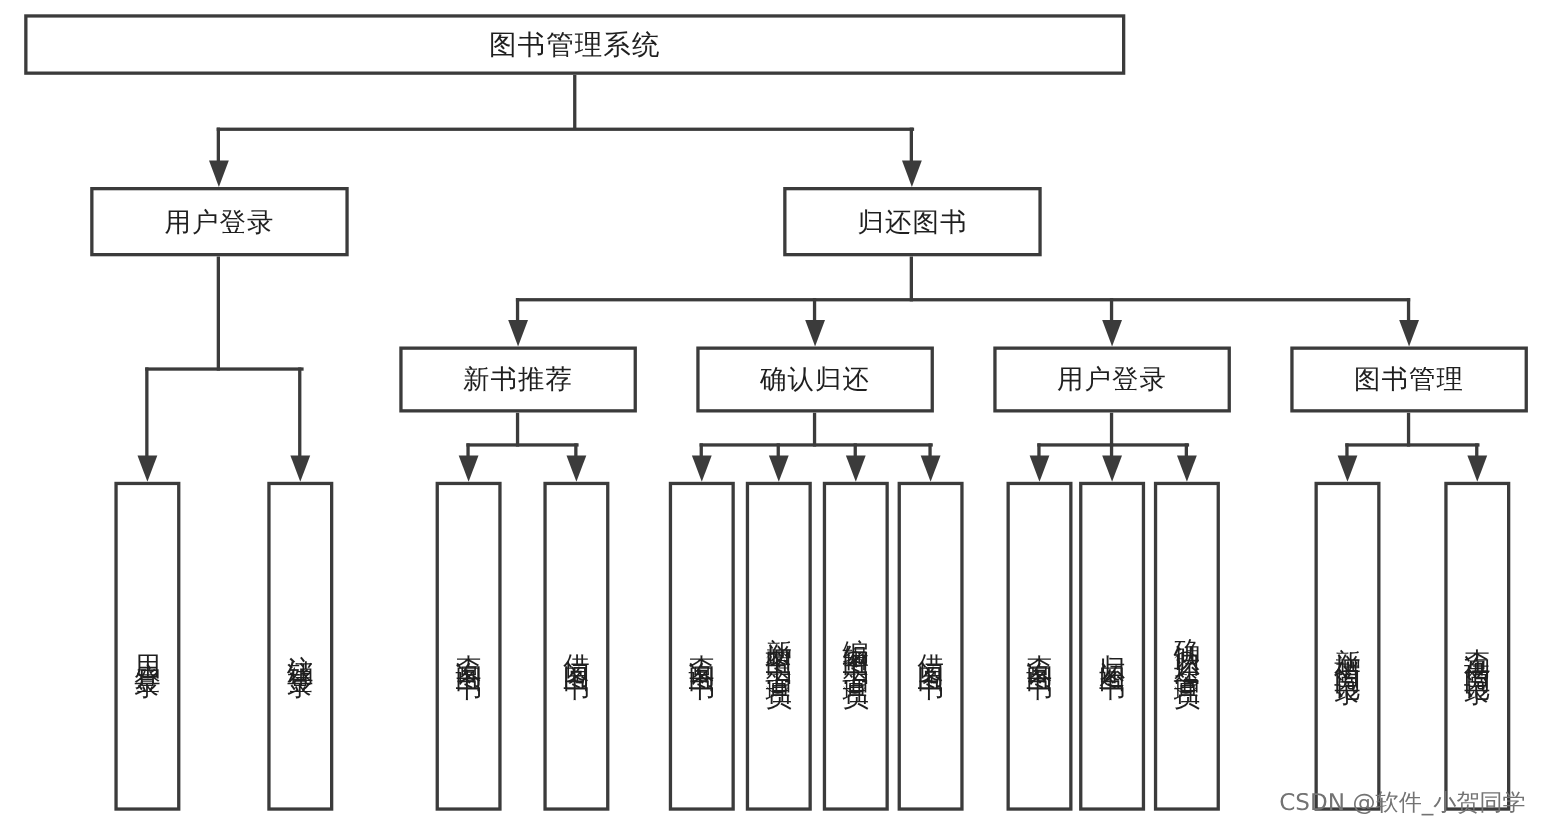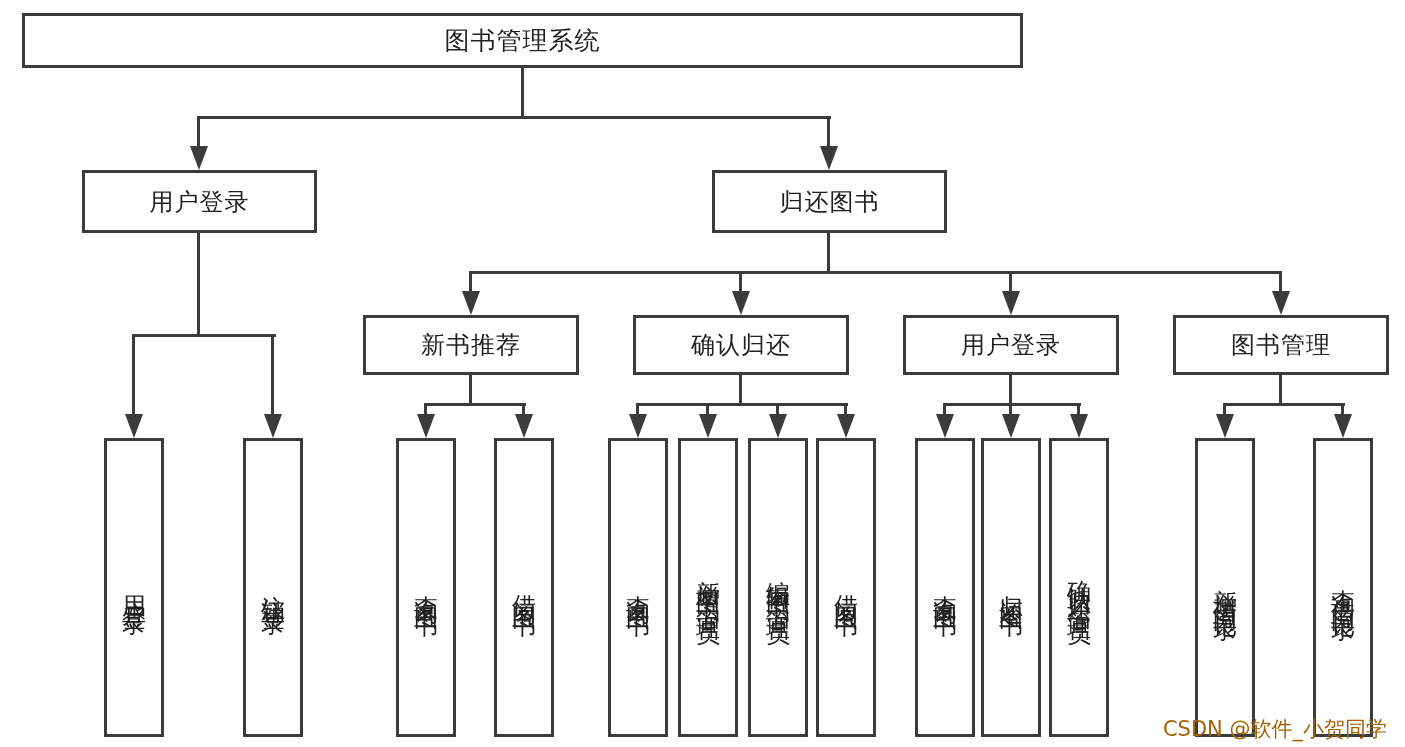--- a/index.html
+++ b/index.html
@@ -39,21 +39,21 @@
   .arrow{
     position:absolute;width:0;height:0;
     border-left:9px solid transparent;
     border-right:9px solid transparent;
     border-top:24px solid #3b3b3b;
   }
   .watermark{
     position:absolute;
     right:8px;bottom:4px;
     font-size:21px;
-    color:#a16207;
+    color:#737373;
     white-space:nowrap;
   }
 </style>
 </head>
 <body>
 
 <div class="canvas">
 
   <div class="vline" style="left:521px;top:68px;height:50px"></div>
   <div class="hline" style="left:197px;top:116px;width:634px"></div>

